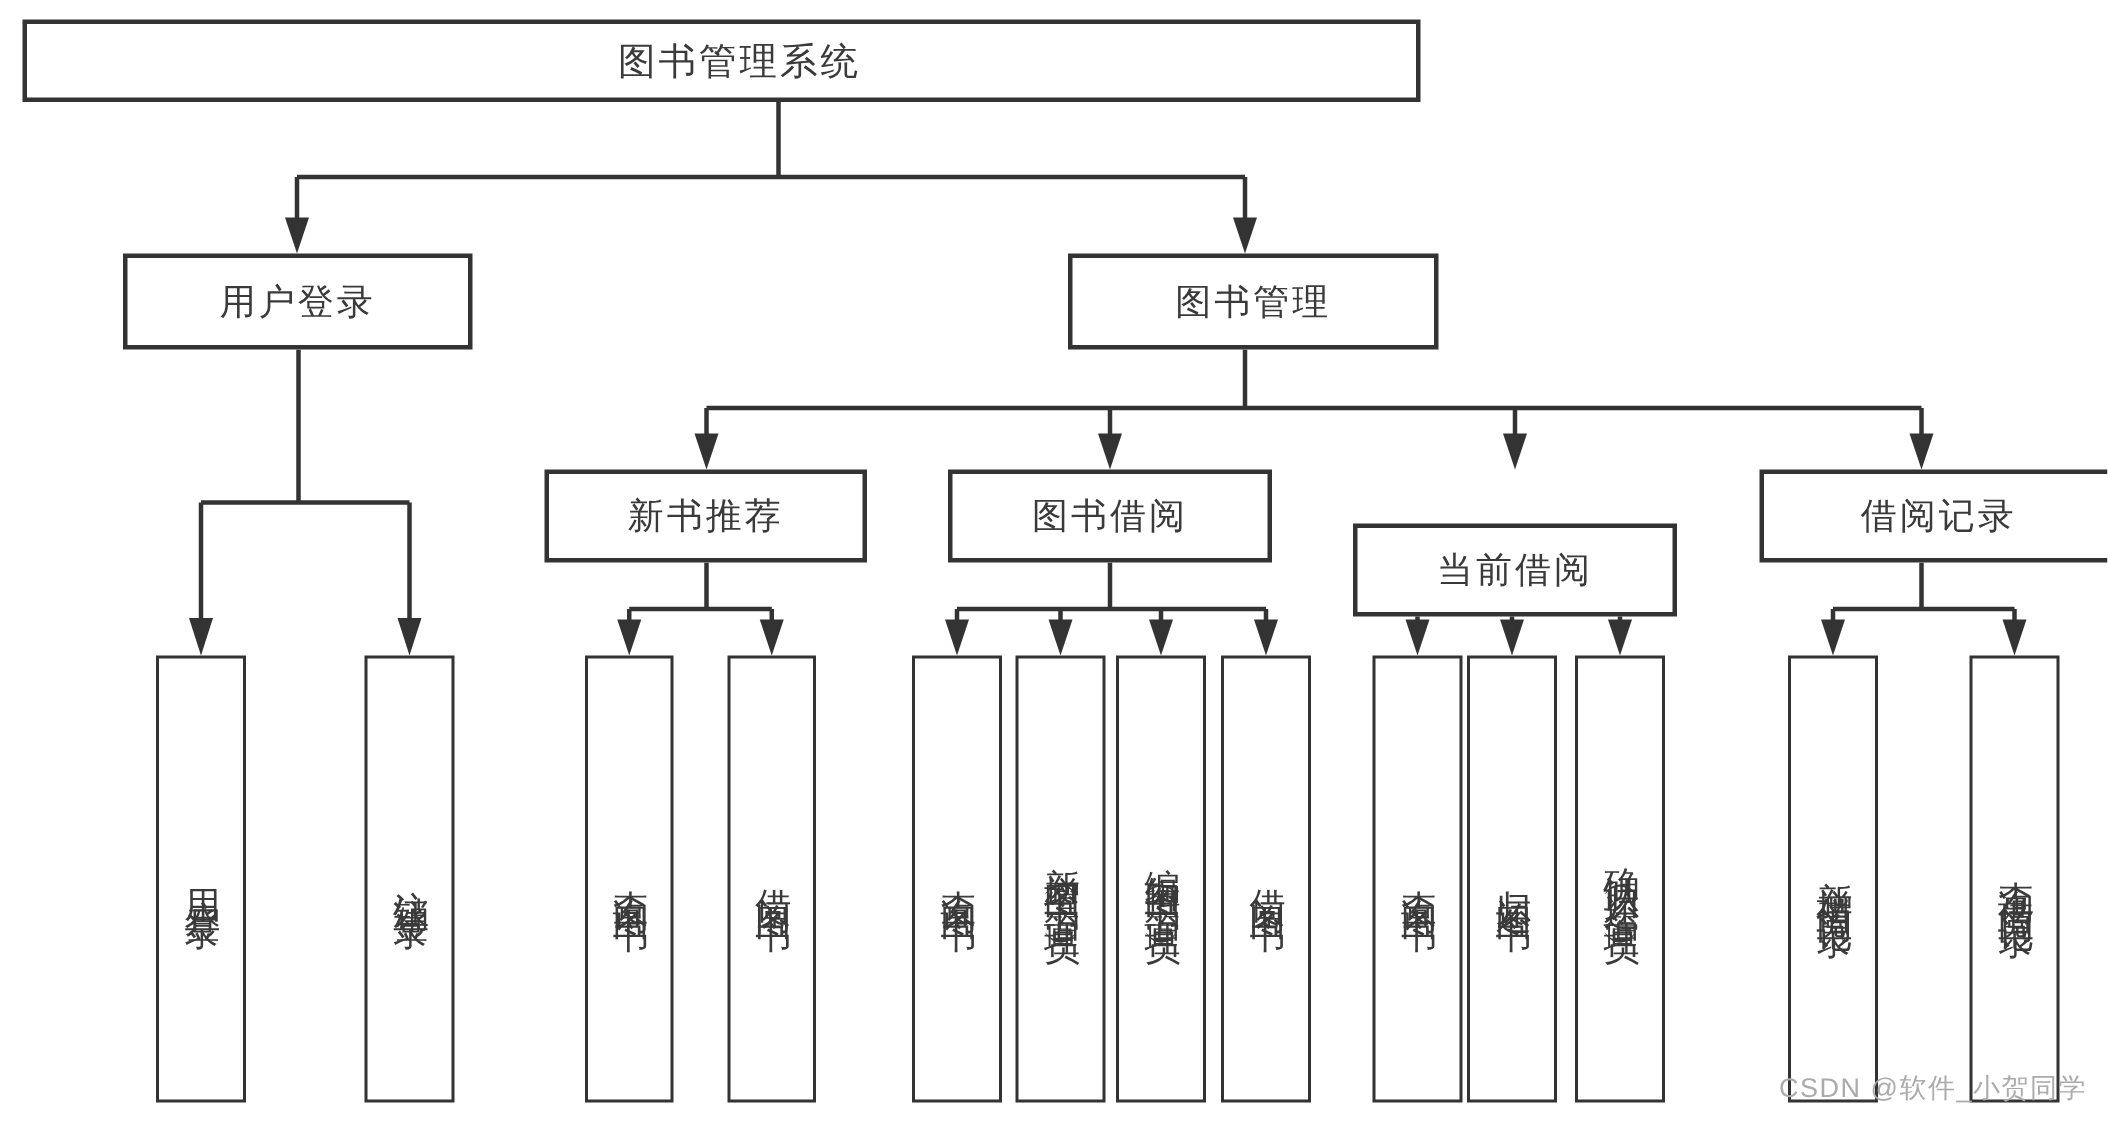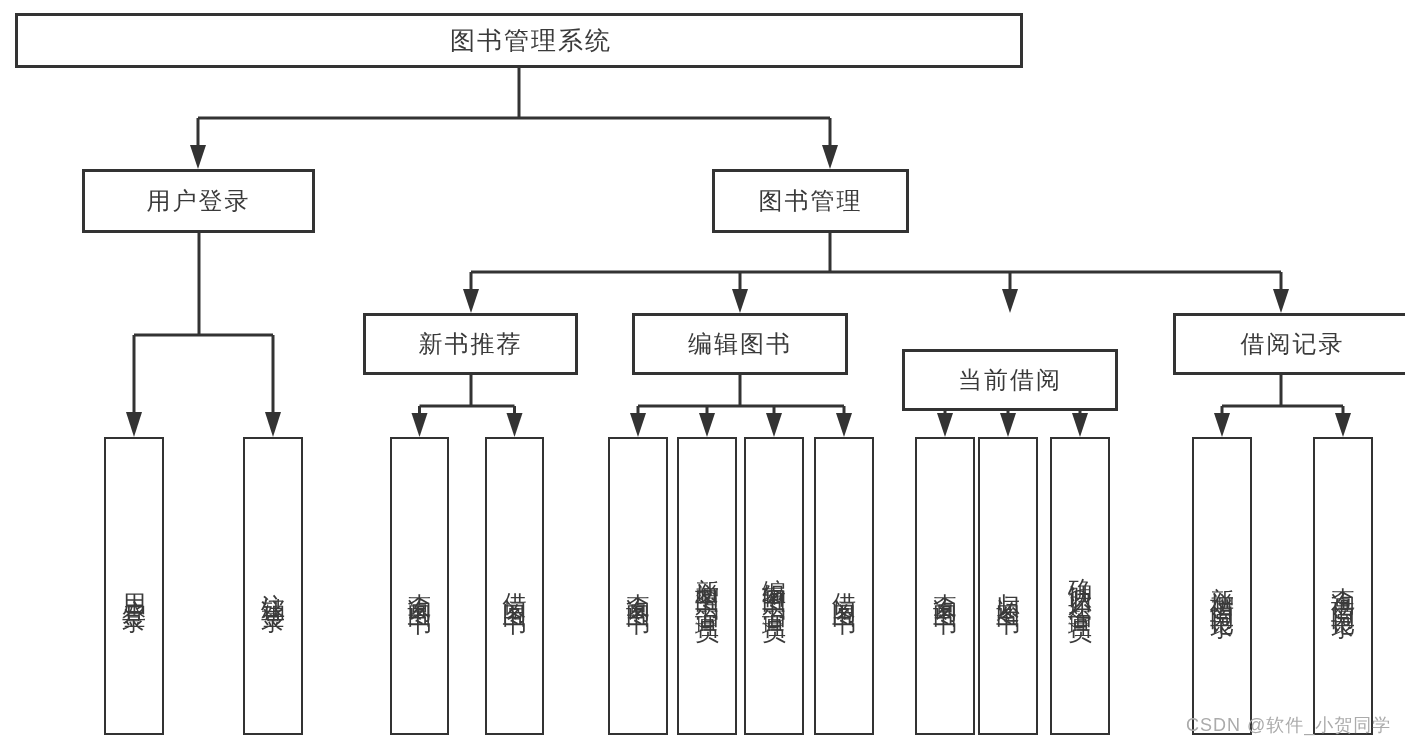--- a/index.html
+++ b/index.html
@@ -117,36 +117,36 @@
       <polygon points="766,413 782,413 774,437"></polygon>
       <polygon points="836,413 852,413 844,437"></polygon>
       <polygon points="937,413 953,413 945,437"></polygon>
       <polygon points="1000,413 1016,413 1008,437"></polygon>
       <polygon points="1072,413 1088,413 1080,437"></polygon>
       <polygon points="1214,413 1230,413 1222,437"></polygon>
       <polygon points="1335,413 1351,413 1343,437"></polygon>
     </g>
   </svg>
 
-  <div class="node" style="left:15px;top:13px;width:1008px;height:55px;padding-left:24px;">
+  <div class="node" style="left:15px;top:13px;width:932px;height:55px;padding-left:24px;">
     <span class="node-label root-label">图书管理系统</span>
   </div>
 
   <div class="node" style="left:82px;top:169px;width:233px;height:64px;">
     <span class="node-label">用户登录</span>
   </div>
-  <div class="node" style="left:712px;top:169px;width:197px;height:64px;">
+  <div class="node" style="left:712px;top:169px;width:247px;height:64px;">
     <span class="node-label">图书管理</span>
   </div>
 
   <div class="node" style="left:363px;top:313px;width:215px;height:62px;">
     <span class="node-label">新书推荐</span>
   </div>
   <div class="node" style="left:632px;top:313px;width:216px;height:62px;">
-    <span class="node-label">编辑图书</span>
+    <span class="node-label">图书借阅</span>
   </div>
   <div class="node" style="left:902px;top:313px;width:216px;height:62px;margin-top:36px;">
     <span class="node-label">当前借阅</span>
   </div>
   <div class="node" style="left:1173px;top:313px;width:239px;height:62px;">
     <span class="node-label">借阅记录</span>
   </div>
 
   <div class="node leaf" style="left:104px;top:437px;width:60px;height:298px;">
     <span class="node-label">用户登录</span>

